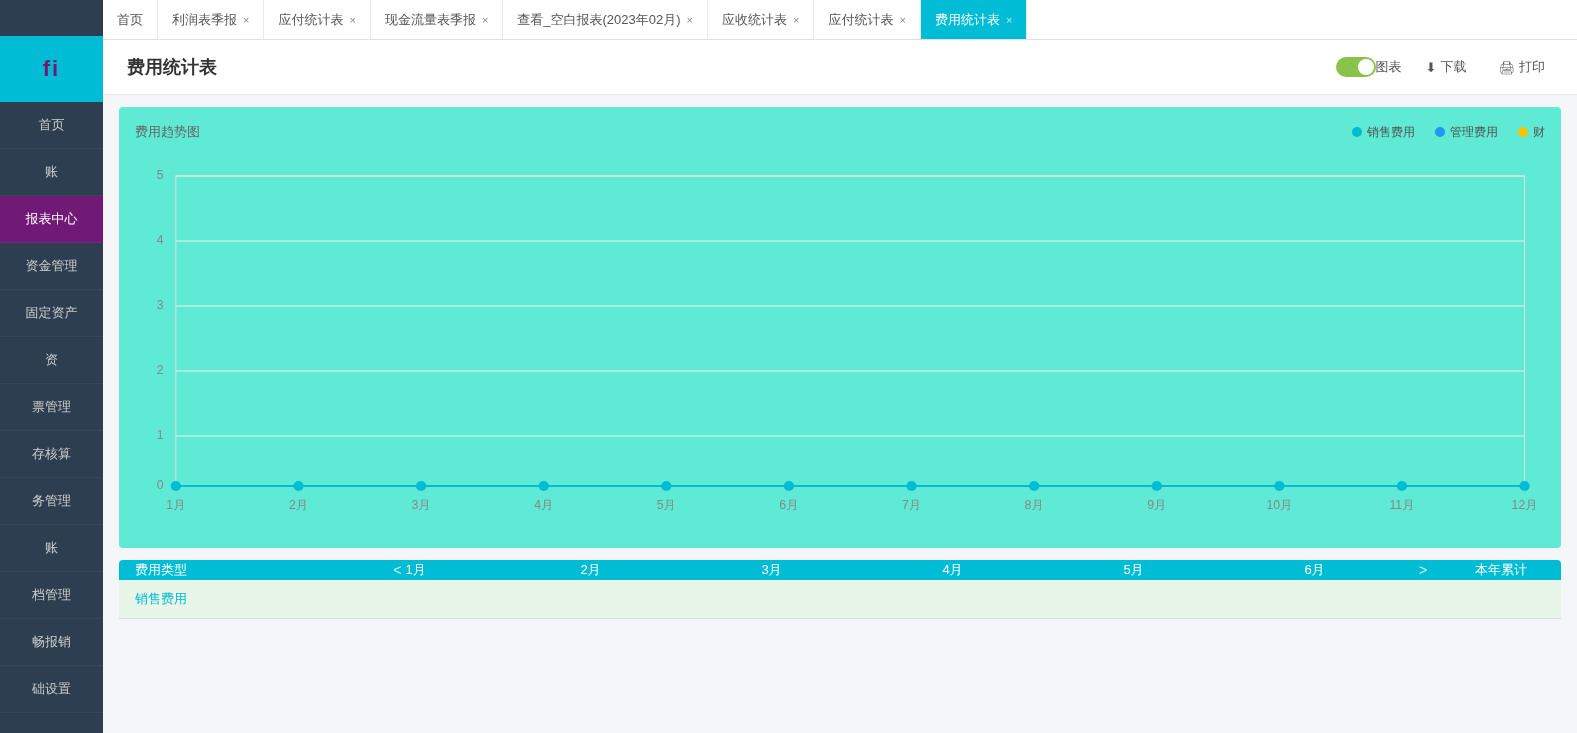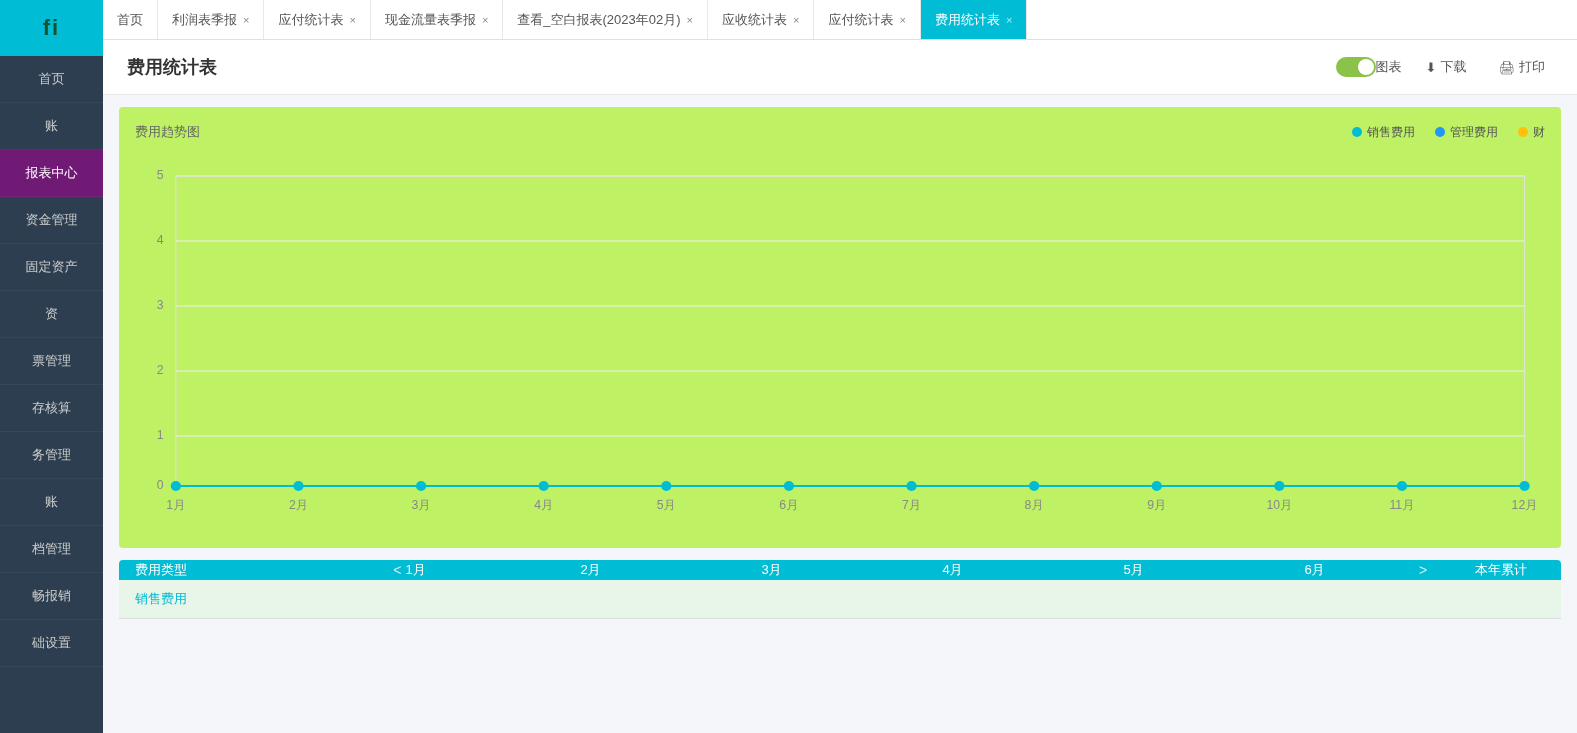--- a/index.html
+++ b/index.html
@@ -10,28 +10,29 @@
       width: 103px;
       background: #2c3e50;
       display: flex;
       flex-direction: column;
       flex-shrink: 0;
       height: 100%;
       overflow: hidden;
     }
     .sidebar-logo {
       background: #00bcd4;
-      height: 56px;
+      height: 66px;
       display: flex;
       align-items: center;
       justify-content: center;
-      color: #14532d;
+      color: #701a75;
       font-size: 22px;
       font-weight: bold;
       letter-spacing: 2px;
+      margin-top: 36px;
     }
     .sidebar-item {
       color: #ccc;
       padding: 14px 0;
       text-align: center;
       font-size: 13px;
       cursor: pointer;
       border-bottom: 1px solid rgba(255,255,255,0.05);
     }
     .sidebar-item.active { background: #701a75; color: white; }
@@ -137,21 +138,21 @@
       gap: 4px;
       font-size: 13px;
       color: #555;
       cursor: pointer;
       padding: 4px 8px;
       border-radius: 3px;
     }
 
     
     .chart-section {
-      background: #bef264;
+      background: #5eead4;
       margin: 12px 16px;
       border-radius: 4px;
       padding: 16px;
       flex-shrink: 0;
     }
     .chart-header {
       display: flex;
       align-items: center;
       justify-content: space-between;
       margin-bottom: 8px;

